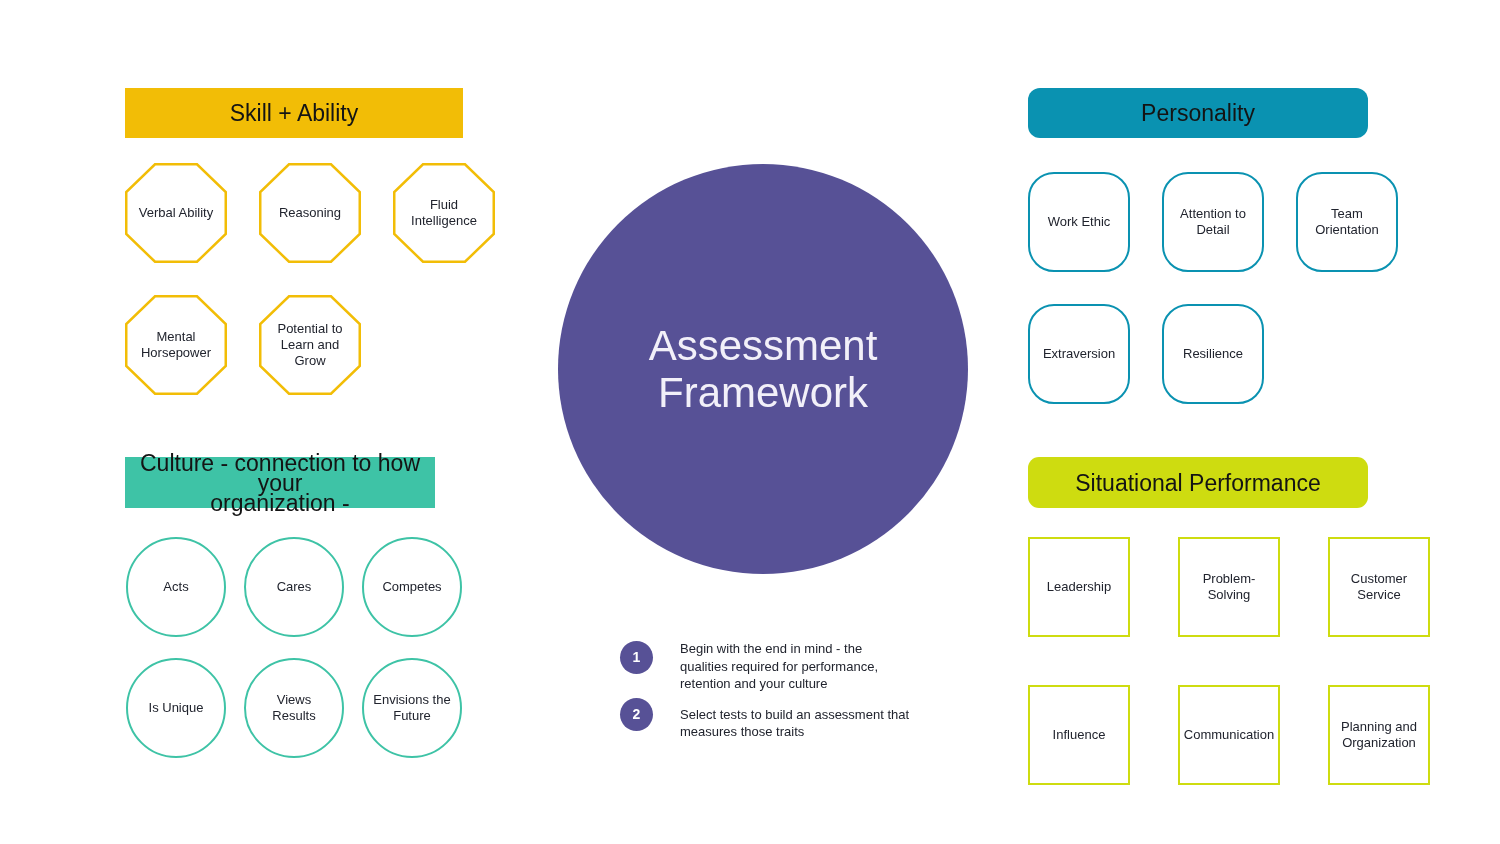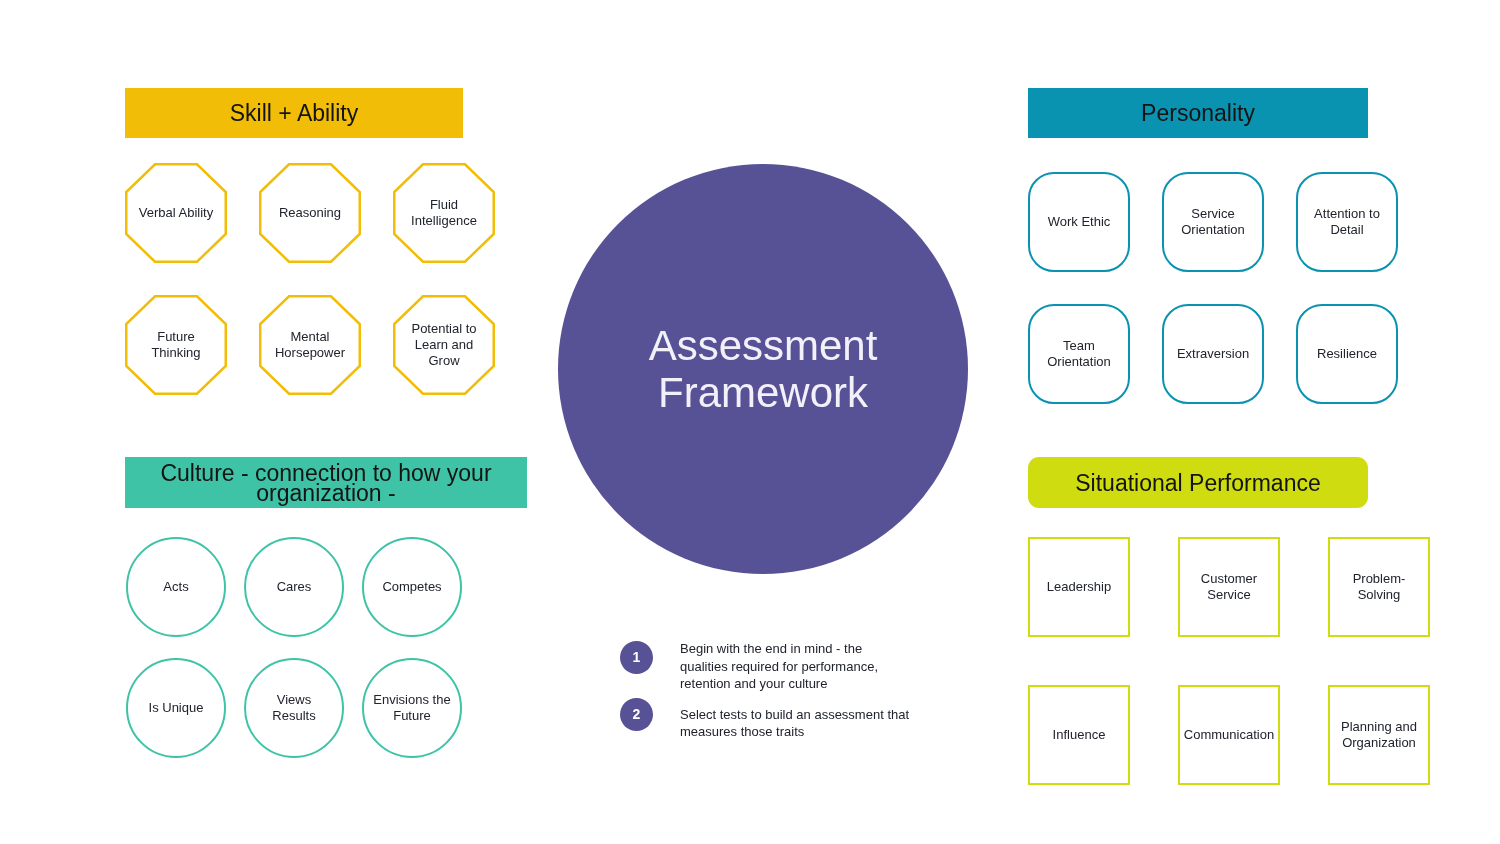--- a/index.html
+++ b/index.html
@@ -20,22 +20,22 @@
     display: flex;
     flex-direction: column;
     align-items: center;
     justify-content: center;
     text-align: center;
     font-size: 23px;
     line-height: 20px;
     color: #141414;
   }
   .band-skill        { left: 125px;  top: 88px;  width: 338px; }
-  .band-personality  { left: 1028px; top: 88px;  width: 340px; }
-  .band-culture      { left: 125px;  top: 457px; width: 402px; height: 51px; }
+  .band-personality  { left: 1028px; top: 88px;  width: 340px; border-radius: 12px; }
+  .band-culture      { left: 125px;  top: 457px; width: 310px; height: 51px; }
   .band-situational  { left: 1028px; top: 457px; width: 340px; height: 51px; border-radius: 11px; }
   .band span { display: block; }
 
   
   .shape-grid {
     position: absolute;
     display: grid;
     grid-template-columns: repeat(3, 102px);
   }
   .grid-skill        { left: 125px;  top: 163px; column-gap: 16px; row-gap: 18px; gap: 32px; }
@@ -131,45 +131,36 @@
     <div class="cell cell-oct">
       <svg viewBox="0 0 102 100" preserveAspectRatio="none">
         <polygon points="30,1.25 72,1.25 100.75,29 100.75,71 72,98.75 30,98.75 1.25,71 1.25,29" fill="#ffffff" stroke-width="2.5" style="stroke: rgb(242, 189, 6);"></polygon>
       </svg>
       <span class="cell-label">Fluid Intelligence</span>
     </div>
     <div class="cell cell-oct">
       <svg viewBox="0 0 102 100" preserveAspectRatio="none">
         <polygon points="30,1.25 72,1.25 100.75,29 100.75,71 72,98.75 30,98.75 1.25,71 1.25,29" fill="#ffffff" stroke-width="2.5" style="stroke: rgb(242, 189, 6);"></polygon>
       </svg>
-      <span class="cell-label">Future Thinking</span>
-    </div>
-    <div class="cell cell-oct">
-      <svg viewBox="0 0 102 100" preserveAspectRatio="none">
-        <polygon points="30,1.25 72,1.25 100.75,29 100.75,71 72,98.75 30,98.75 1.25,71 1.25,29" fill="#ffffff" stroke-width="2.5" style="stroke: rgb(242, 189, 6);"></polygon>
-      </svg>
       <span class="cell-label">Mental Horsepower</span>
     </div>
     <div class="cell cell-oct">
       <svg viewBox="0 0 102 100" preserveAspectRatio="none">
         <polygon points="30,1.25 72,1.25 100.75,29 100.75,71 72,98.75 30,98.75 1.25,71 1.25,29" fill="#ffffff" stroke-width="2.5" style="stroke: rgb(242, 189, 6);"></polygon>
       </svg>
       <span class="cell-label">Potential to Learn and Grow</span>
     </div>
   </div>
 
   <div class="band band-personality" style="background-color: rgb(10, 146, 177);">
     <span>Personality</span>
   </div>
   <div class="shape-grid grid-personality">
     <div class="cell cell-round" style="border-color: rgb(10, 146, 177);">
       <span class="cell-label">Work Ethic</span>
-    </div>
-    <div class="cell cell-round" style="border-color: rgb(10, 146, 177);">
-      <span class="cell-label">Service Orientation</span>
     </div>
     <div class="cell cell-round" style="border-color: rgb(10, 146, 177);">
       <span class="cell-label">Attention to Detail</span>
     </div>
     <div class="cell cell-round" style="border-color: rgb(10, 146, 177);">
       <span class="cell-label">Team Orientation</span>
     </div>
     <div class="cell cell-round" style="border-color: rgb(10, 146, 177);">
       <span class="cell-label">Extraversion</span>
     </div>
@@ -204,24 +195,24 @@
   </div>
 
   <div class="band band-situational" style="background-color: rgb(206, 220, 16);">
     <span>Situational Performance</span>
   </div>
   <div class="shape-grid grid-situational">
     <div class="cell cell-square" style="border-color: rgb(206, 220, 16);">
       <span class="cell-label">Leadership</span>
     </div>
     <div class="cell cell-square" style="border-color: rgb(206, 220, 16);">
+      <span class="cell-label">Problem-Solving</span>
+    </div>
+    <div class="cell cell-square" style="border-color: rgb(206, 220, 16);">
       <span class="cell-label">Customer Service</span>
-    </div>
-    <div class="cell cell-square" style="border-color: rgb(206, 220, 16);">
-      <span class="cell-label">Problem-Solving</span>
     </div>
     <div class="cell cell-square" style="border-color: rgb(206, 220, 16);">
       <span class="cell-label">Influence</span>
     </div>
     <div class="cell cell-square" style="border-color: rgb(206, 220, 16);">
       <span class="cell-label">Communication</span>
     </div>
     <div class="cell cell-square" style="border-color: rgb(206, 220, 16);">
       <span class="cell-label">Planning and Organization</span>
     </div>

